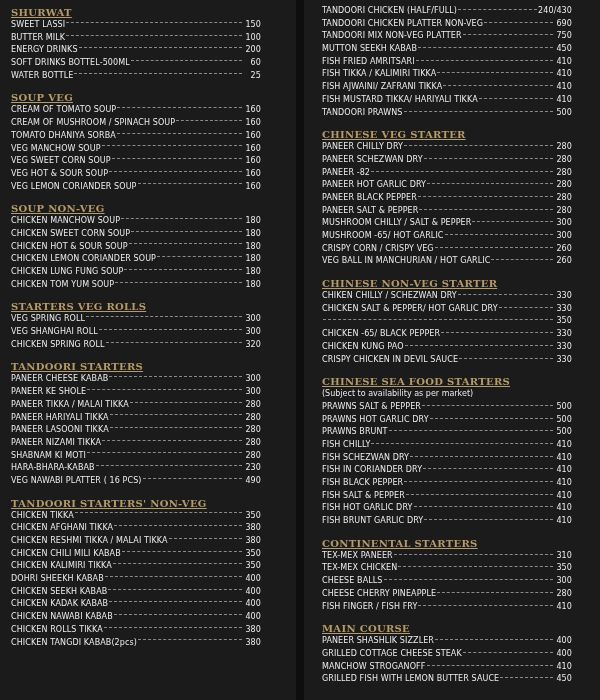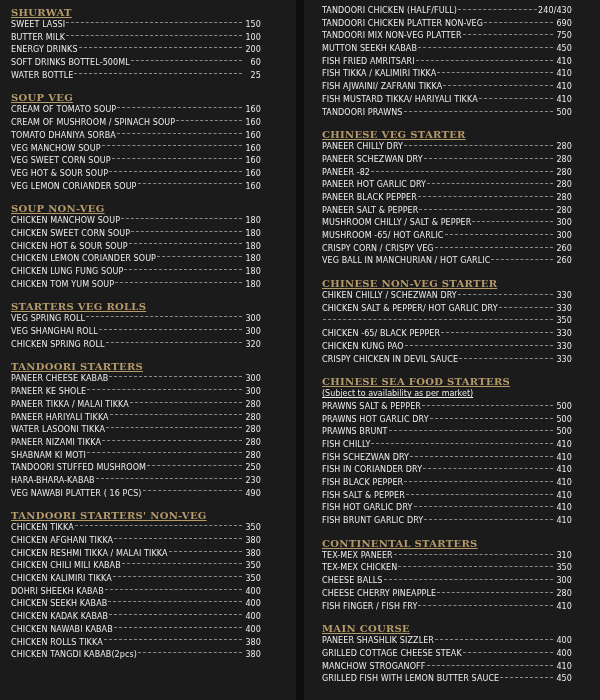--- a/index.html
+++ b/index.html
@@ -26,21 +26,20 @@
       text-decoration: underline;
       text-underline-offset: 1px;
       letter-spacing: 0.3px;
       line-height: 13px;
       height: 13px;
       white-space: nowrap;
     }
     .note {
       font-size: 8px; line-height: 12.7px; height: 12.7px; color: #eaeaea;
       white-space: nowrap;
-      text-decoration: underline;
     }
     .row {
       display: flex; align-items: baseline;
       height: 12.7px; line-height: 12.7px;
       font-size: 8px;
       letter-spacing: 0.1px;
       white-space: nowrap;
     }
     .left .row { width: 250px; align-items: center; }
     .right .row { width: 250px; }
@@ -191,38 +190,33 @@
         <span class="name">PANEER  TIKKA / MALAI TIKKA</span>
         <span class="leader"></span>
         <span class="price">280</span>
       </div>
       <div class="row">
         <span class="name">PANEER HARIYALI TIKKA</span>
         <span class="leader"></span>
         <span class="price">280</span>
       </div>
       <div class="row">
-        <span class="name">WATER LASOONI TIKKA</span>
+        <span class="name">PANEER LASOONI TIKKA</span>
         <span class="leader"></span>
         <span class="price">280</span>
       </div>
       <div class="row">
         <span class="name">PANEER NIZAMI TIKKA</span>
         <span class="leader"></span>
         <span class="price">280</span>
       </div>
       <div class="row">
         <span class="name">SHABNAM KI MOTI</span>
         <span class="leader"></span>
         <span class="price">280</span>
-      </div>
-      <div class="row">
-        <span class="name">TANDOORI STUFFED MUSHROOM</span>
-        <span class="leader"></span>
-        <span class="price">250</span>
       </div>
       <div class="row">
         <span class="name">HARA-BHARA-KABAB</span>
         <span class="leader"></span>
         <span class="price">230</span>
       </div>
       <div class="row">
         <span class="name">VEG NAWABI PLATTER ( 16 PCS)</span>
         <span class="leader"></span>
         <span class="price">490</span>

